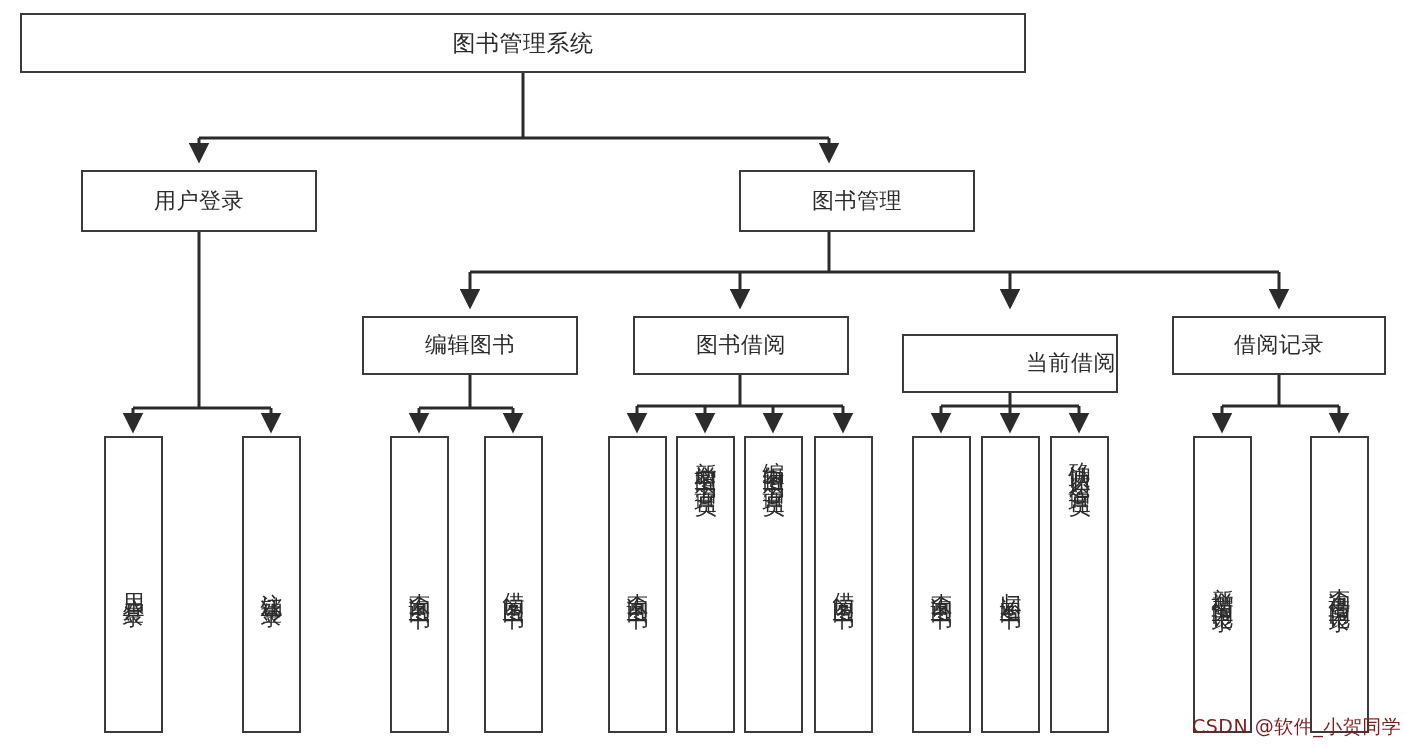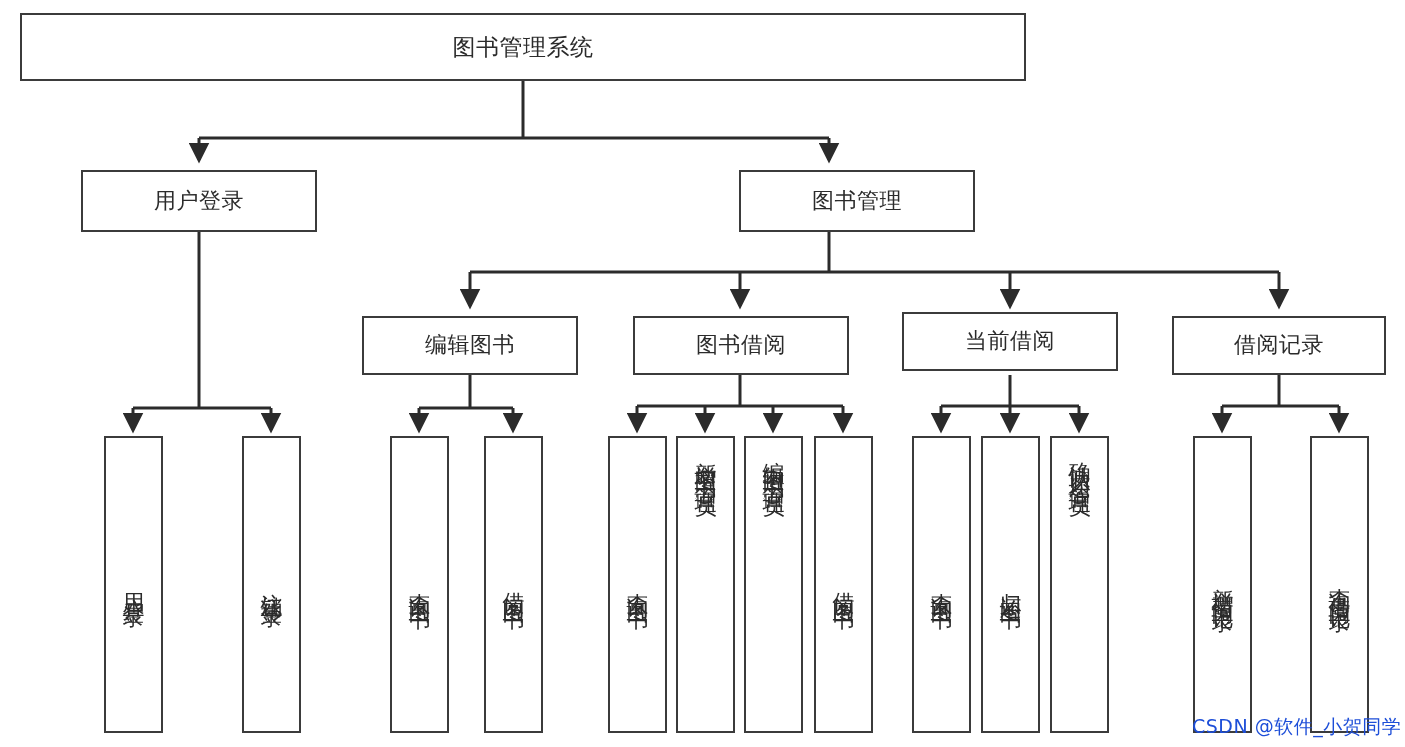--- a/index.html
+++ b/index.html
@@ -61,21 +61,21 @@
     letter-spacing: 5px;
     line-height: 1;
     white-space: nowrap;
   }
   .node.v.centered {
     align-items: center;
     padding-top: 0;
   }
   .watermark {
     position: absolute;
-    color: #1d4ed8;
+    color: #7f1d1d;
     font-size: 19px;
     white-space: nowrap;
     letter-spacing: 0.5px;
   }
 </style>
 </head>
 <body>
 
 <div id="canvas">
 
@@ -122,38 +122,38 @@
       <path d="M 1010 406 L 1010 430" marker-end="url(#arrow)"></path>
       <path d="M 1079 406 L 1079 430" marker-end="url(#arrow)"></path>
 
       <path d="M 1279 375 L 1279 406"></path>
       <path d="M 1222 406 L 1339 406"></path>
       <path d="M 1222 406 L 1222 430" marker-end="url(#arrow)"></path>
       <path d="M 1339 406 L 1339 430" marker-end="url(#arrow)"></path>
     </g>
   </svg>
 
-  <div class="node h root" style="left:20px; top:13px; width:1006px; height:68px;">
+  <div class="node h root" style="left:20px; top:13px; width:1006px; height:60px;">
     <span class="label">图书管理系统</span>
   </div>
 
   <div class="node h" style="left:81px; top:170px; width:236px; height:62px;">
     <span class="label">用户登录</span>
   </div>
   <div class="node h" style="left:711px; top:170px; width:236px; height:62px;margin-left:28px;">
     <span class="label">图书管理</span>
   </div>
 
   <div class="node h" style="left:362px; top:316px; width:216px; height:59px;">
     <span class="label">编辑图书</span>
   </div>
   <div class="node h" style="left:633px; top:316px; width:216px; height:59px;align-items:center;">
     <span class="label">图书借阅</span>
   </div>
-  <div class="node h" style="left:902px; top:312px; width:216px; height:59px;">
+  <div class="node h" style="left:902px; top:334px; width:216px; height:59px;justify-content:flex-end;">
     <span class="label">当前借阅</span>
   </div>
   <div class="node h" style="left:1172px; top:316px; width:214px; height:59px;">
     <span class="label">借阅记录</span>
   </div>
 
   <div class="node v centered" style="left:104px; top:436px; width:59px; height:297px;">
     <span class="label">用户登录</span>
   </div>
   <div class="node v centered" style="left:242px; top:436px; width:59px; height:297px;">

